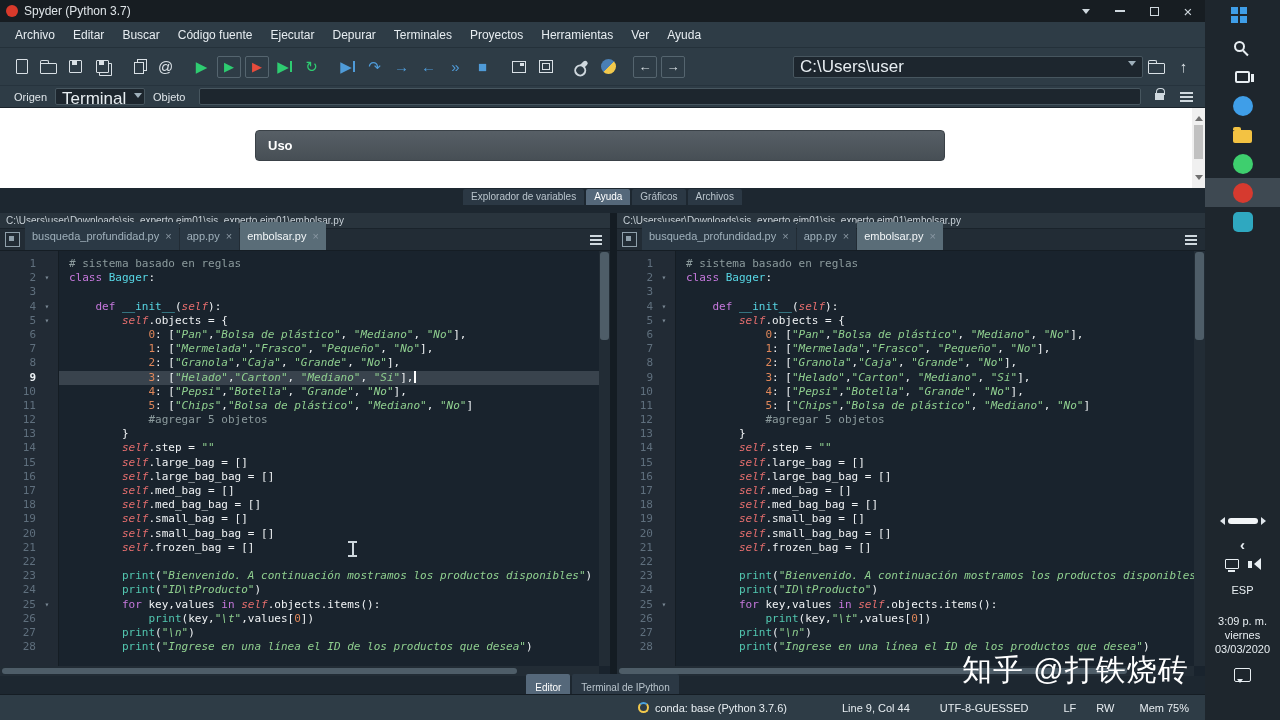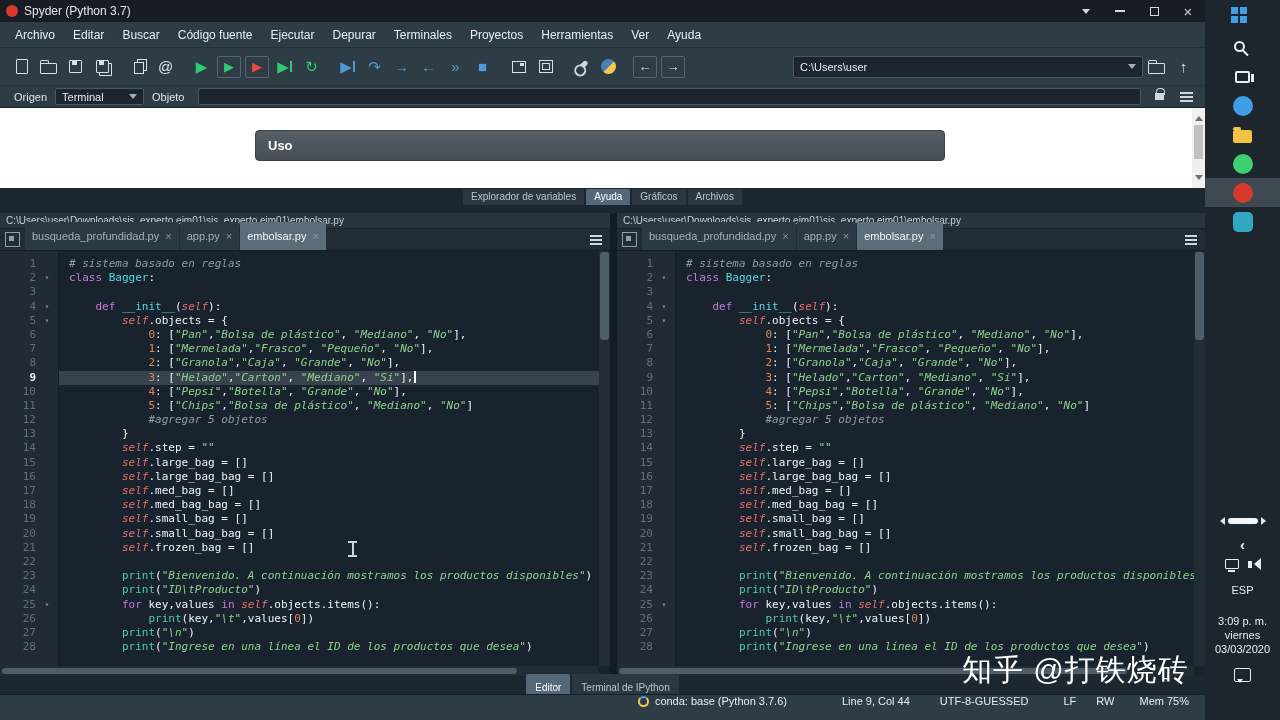--- a/index.html
+++ b/index.html
@@ -37,21 +37,21 @@
   .shape.floppyall::after{content:"";position:absolute;top:0;left:2px;width:5px;height:4px;background:#d9e0e5}
   .shape.copy{width:10px;height:12px;border:1.5px solid #d9e0e5;position:relative;box-shadow:3px -3px 0 -1px #2e3c46,3px -3px 0 0 #d9e0e5;margin-top:3px}
   .shape.maximize{width:14px;height:12px;border:1.5px solid #d9e0e5;position:relative}
   .shape.maximize::after{content:"";position:absolute;top:1px;right:1px;width:4px;height:3px;background:#d9e0e5}
   .shape.fullscreen{width:14px;height:13px;border:1.5px solid #d9e0e5;position:relative}
   .shape.fullscreen::after{content:"";position:absolute;top:2px;left:2px;width:6px;height:5px;border:1.5px solid #d9e0e5}
   .shape.wrench{width:14px;height:5px;background:#cfd8de;border-radius:3px;transform:rotate(-45deg);position:relative}
   .shape.wrench::before{content:"";position:absolute;left:-3px;top:-2px;width:8px;height:8px;border:2px solid #cfd8de;border-radius:50%;background:#2e3c46}
   .shape.pythonpath{width:15px;height:15px;border-radius:50%;background:linear-gradient(135deg,#4a7fb5 50%,#f2c94c 50%)}
   .wd-combo{margin-left:auto;display:flex;align-items:center}
-  .combo{height:22px;background:#1d262e;border:1px solid #47565f;border-radius:2px;color:#e7edf1;font-size:11px;display:flex;align-items:center;padding:0 6px;position:relative}
+  .combo{height:22px;background:#1d262e;border:1px solid #47565f;border-radius:2px;color:#e7edf1;font-size:17px;display:flex;align-items:flex-start;padding:0 6px;position:relative}
   .combo .arr{width:0;height:0;border:4px solid transparent;border-top:5px solid #9fb0bb;margin:4px 0 0 8px}
   .wd-field{width:350px;justify-content:space-between}
   .up-arrow{font-size:15px;color:#d9e0e5}
 
   .source-row{position:absolute;left:0;top:86px;width:1205px;height:22px;background:#2e3c46;border-bottom:1px solid #1a232b;display:flex;align-items:center;color:#dfe5e9;font-size:11px;padding:0 6px}
   .source-row .lbl{margin:0 8px}
   .term-combo{width:90px;height:17px;justify-content:space-between}
   .obj-combo{width:955px;height:17px;margin-left:6px}
   .lock{width:9px;height:7px;background:#cfd8de;position:relative;margin:0 10px 0 14px}
   .lock::before{content:"";position:absolute;top:-5px;left:1px;width:7px;height:6px;border:1.5px solid #cfd8de;border-bottom:none;border-radius:4px 4px 0 0}
@@ -90,35 +90,35 @@
   .grow{display:flex;height:14.2px}
   .lnum{width:40px;text-align:right;padding-right:4px}
   .lnum.cur{color:#eef3f6;font-weight:bold}
   .fold{width:14px;font-size:8px;color:#7a8894;text-align:center;line-height:14.2px}
   .code-lines{flex:1;padding:6px 0 0 10px;color:#f0f3f5;overflow:hidden;border-left:1px solid #151d24}
   .cline{height:14.2px;white-space:pre}
   .cline.current{background:#39434d;margin-left:-10px;padding-left:10px}
   .caret{display:inline-block;width:2px;height:12px;background:#ffffff;vertical-align:-2px;margin-left:1px}
   .kw{color:#c678dd}
   .str{color:#8fcf8f;font-style:italic}
-  .com{color:#8c9b9d;font-style:italic}
+  .com{color:#8c9b9d;}
   .num{color:#e0875a}
   .slf{color:#e66e6e;font-style:italic}
   .bi{color:#52c7b0}
   .dfn{color:#57d6e4}
   .vscroll{position:absolute;right:0;top:0;bottom:10px;width:11px;background:#222c35}
   .vthumb{width:9px;height:88px;background:#4e5d68;margin:1px;border-radius:3px}
   .hscroll{position:absolute;left:0;right:11px;bottom:0;height:10px;background:#222c35}
   .hthumb{height:6px;margin:2px;background:#4e5d68;border-radius:3px}
   .pane-left .hthumb{width:86%}
   .pane-right .hthumb{width:88%}
 
   .bottom-tabbar{position:absolute;left:0;top:676px;width:1205px;height:18px;background:#1d2730;display:flex;justify-content:center;align-items:center;gap:2px}
   .bottom-tabbar .ptab{padding:8px 9px 3px;border-radius:2px}
-  .statusbar{position:absolute;left:0;top:694px;width:1205px;height:26px;background:#2e3c46;border-top:1px solid #151d24;display:flex;align-items:flex-start;color:#e7edf1;font-size:11px;padding-right:16px}
+  .statusbar{position:absolute;left:0;top:694px;width:1205px;height:26px;background:#2e3c46;border-top:1px solid #151d24;display:flex;align-items:center;color:#e7edf1;font-size:11px;padding-right:16px}
   .sb-spacer{flex:1}
   .status-item{display:flex;align-items:center;white-space:nowrap}
   .spinner{width:11px;height:11px;border:2px solid #f2c94c;border-top-color:#4aa3e0;border-radius:50%;margin-right:6px}
 
   
   .taskbar{position:absolute;left:1205px;top:0;width:75px;height:720px;background:#1e262d;color:#e8eef2}
   .tb-apps{position:absolute;top:4px;left:0;width:75px}
   .tb-tile{width:75px;height:29px;display:flex;align-items:center;justify-content:center}
   .tb-tile.active{background:#3e4952}
   .tb-ic.start{width:7px;height:7px;background:#3f9ee8;box-shadow:9px 0 0 #3f9ee8,0 9px 0 #3f9ee8,9px 9px 0 #3f9ee8;margin:-8px 8px 8px -8px}

